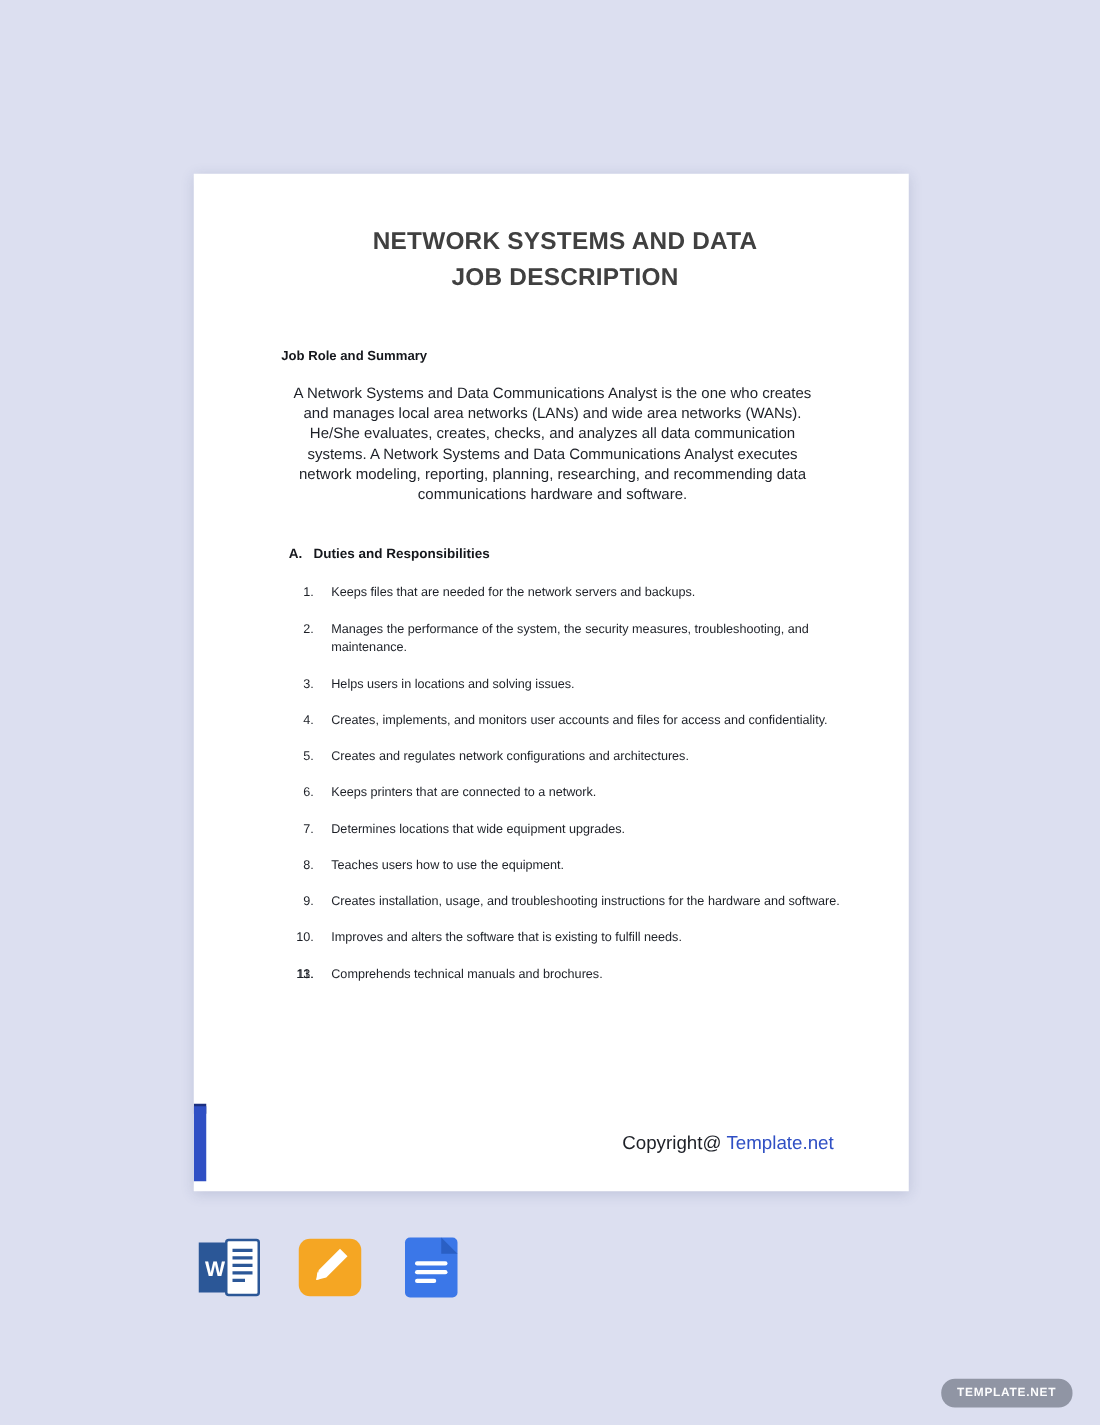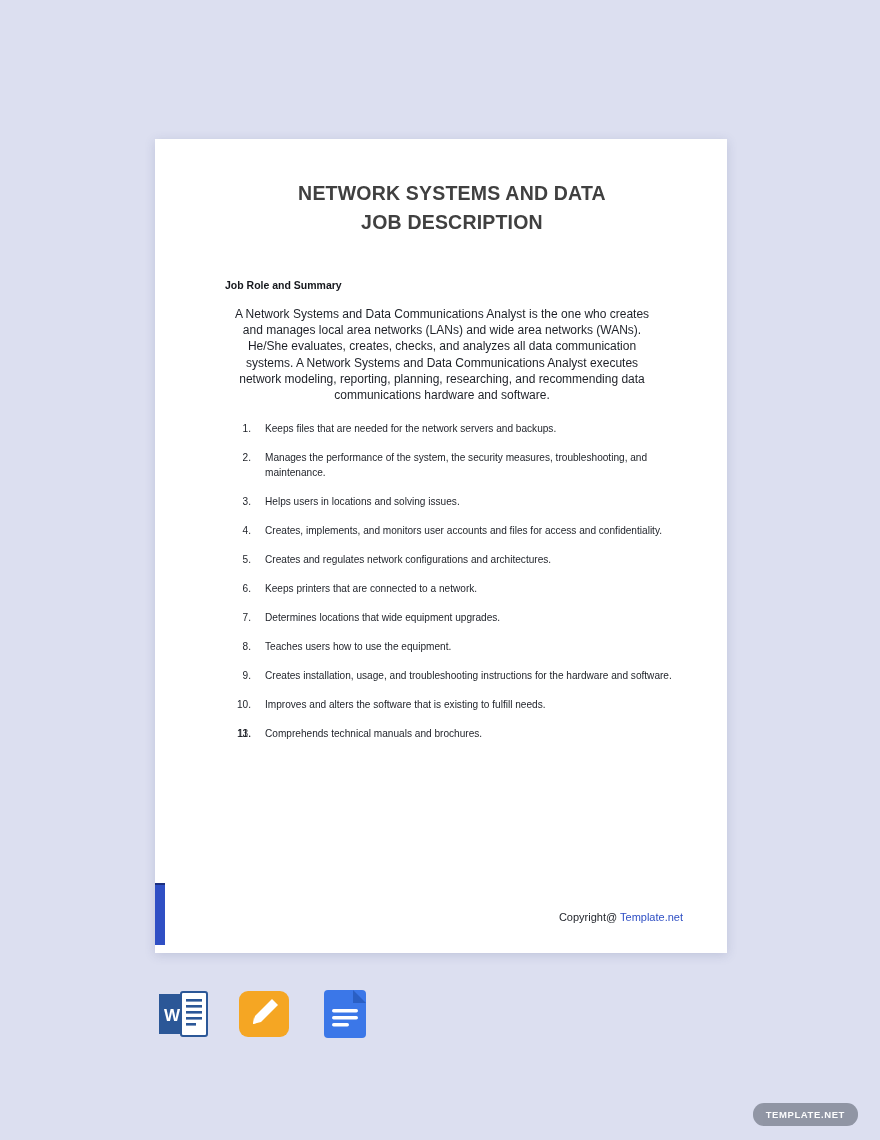--- a/index.html
+++ b/index.html
@@ -122,23 +122,23 @@
     position: absolute;
     left: 0;
     bottom: 62px;
     width: 10px;
     height: 8px;
     background: #1b2f80;
   }
 
   .copyright {
     position: absolute;
-    right: 44px;
+    right: 60px;
     bottom: 30px;
-    font-size: 11px;
+    font-size: 15px;
     color: #1d2027;
   }
   .copyright a {
     color: #2f4fc4;
     text-decoration: none;
   }
 
   
   .icons-row {
     position: absolute;
@@ -186,20 +186,23 @@
 
       <h1 class="doc-title">
         <span class="line">NETWORK SYSTEMS AND DATA</span>
         <span class="line">JOB DESCRIPTION</span>
       </h1>
 
       <div class="section-heading">Job Role and Summary</div>
 
       <p class="intro-para">A Network Systems and Data Communications Analyst is the one who creates and manages local area networks (LANs) and wide area networks (WANs). He/She evaluates, creates, checks, and analyzes all data communication systems. A Network Systems and Data Communications Analyst executes network modeling, reporting, planning, researching, and recommending data communications hardware and software.</p>
 
+      <div class="duties-heading">
+        <span class="letter">A.</span><span>Duties and Responsibilities</span>
+      </div>
 
       <ol class="duties">
         <li><span class="num">1.</span><span>Keeps files that are needed for the network servers and backups.</span></li>
         <li><span class="num">2.</span><span>Manages the performance of the system, the security measures, troubleshooting, and maintenance.</span></li>
         <li><span class="num">3.</span><span>Helps users in locations and solving issues.</span></li>
         <li><span class="num">4.</span><span>Creates, implements, and monitors user accounts and files for access and confidentiality.</span></li>
         <li><span class="num">5.</span><span>Creates and regulates network configurations and architectures.</span></li>
         <li><span class="num">6.</span><span>Keeps printers that are connected to a network.</span></li>
         <li><span class="num">7.</span><span>Determines locations that wide equipment upgrades.</span></li>
         <li><span class="num">8.</span><span>Teaches users how to use the equipment.</span></li>

